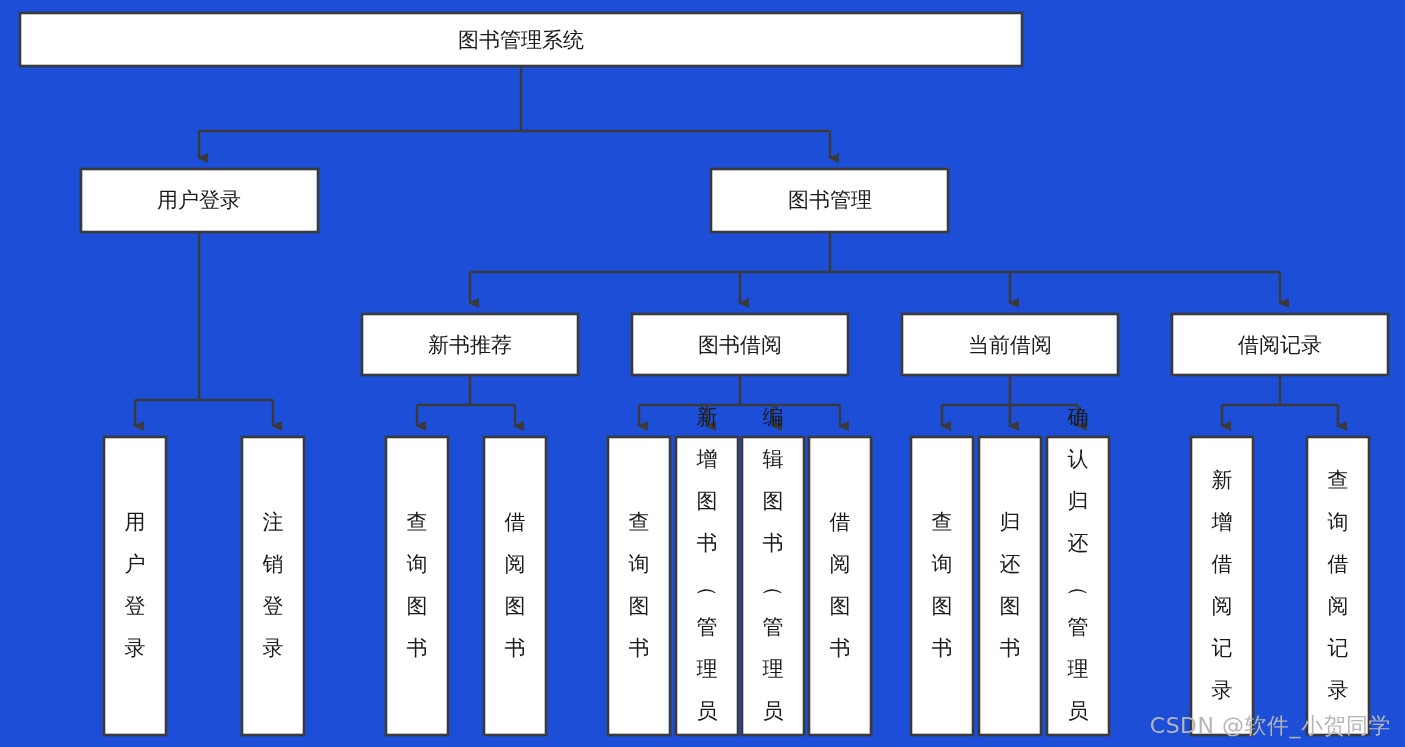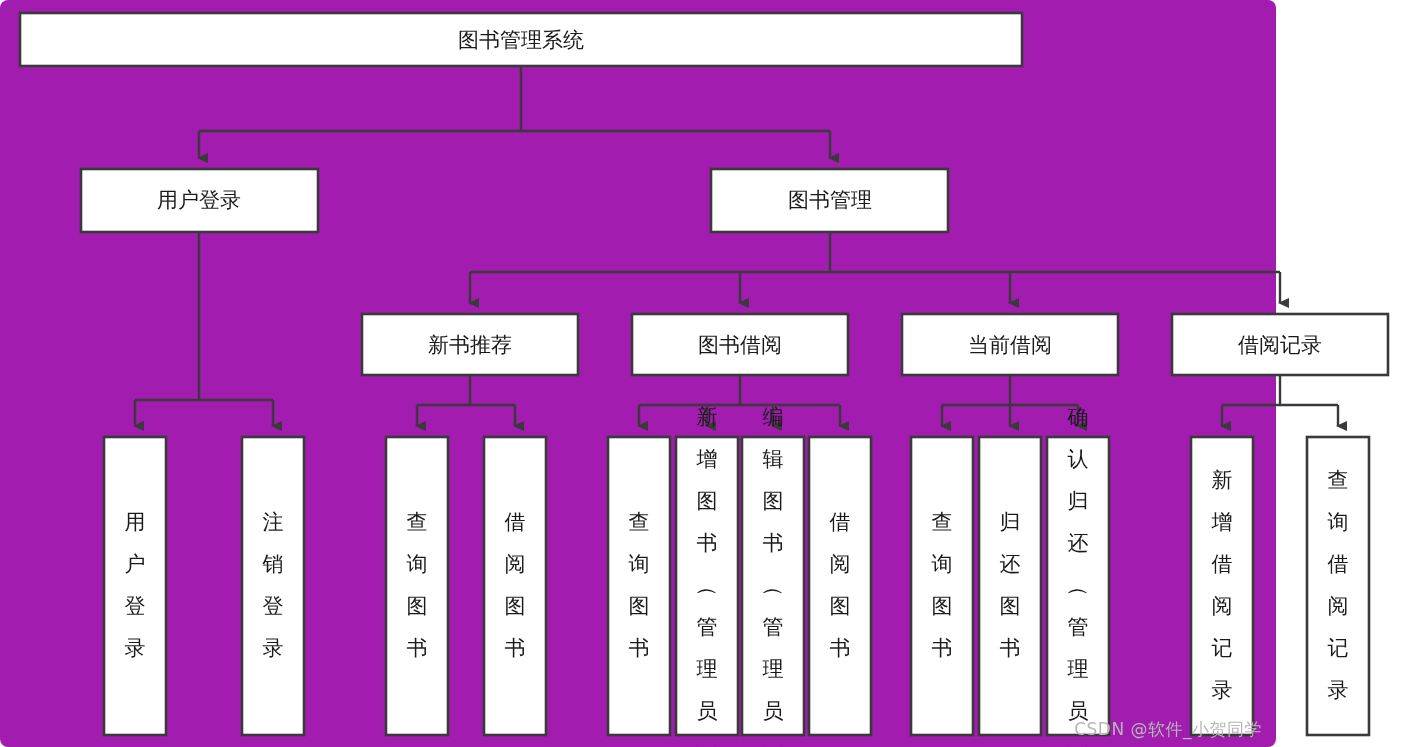--- a/index.html
+++ b/index.html
@@ -8,24 +8,23 @@
     background: #ffffff;
   }
   body {
     width: 1405px;
     height: 747px;
     font-family: "DejaVu Sans", "Liberation Sans", sans-serif;
     overflow: hidden;
   }
   #diagram-root {
     position: relative;
-    width: 1276px;
+    width: 1405px;
     height: 747px;
-    background: #a21caf;
-    border-radius: 8px;
+    background: #1d4ed8;
   }
   svg#flowchart {
     position: absolute;
     top: 0;
     left: 0;
     width: 1405px;
     height: 747px;
     display: block;
   }
   .node-box {
@@ -49,21 +48,21 @@
     fill: #1a1a1a;
     font-family: "DejaVu Sans", "Liberation Sans", sans-serif;
     font-size: 21px;
     text-anchor: middle;
   }
   .watermark {
     position: absolute;
     right: 14px;
     bottom: 6px;
     font-family: "DejaVu Sans", "Liberation Sans", sans-serif;
-    font-size: 17px;
+    font-size: 22px;
     color: #b6b6b6;
     white-space: nowrap;
     letter-spacing: 0.5px;
   }
 </style>
 </head>
 <body>
 
 <div id="diagram-root">
 

